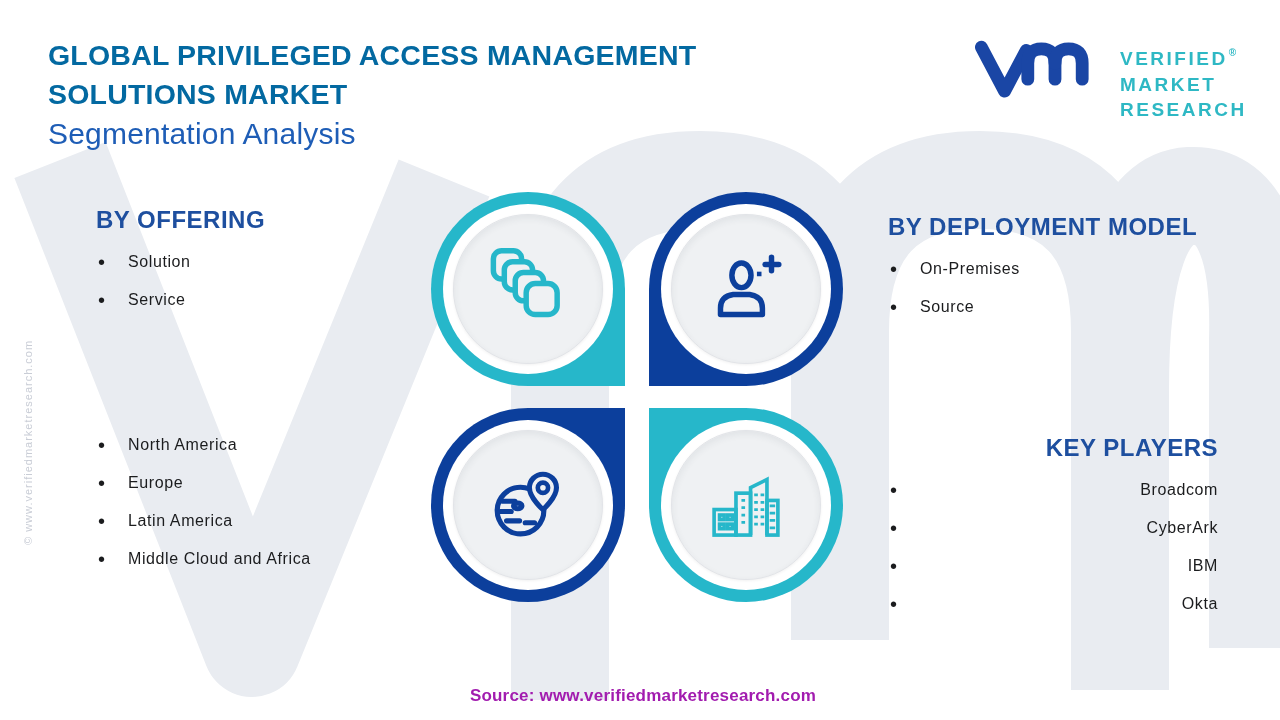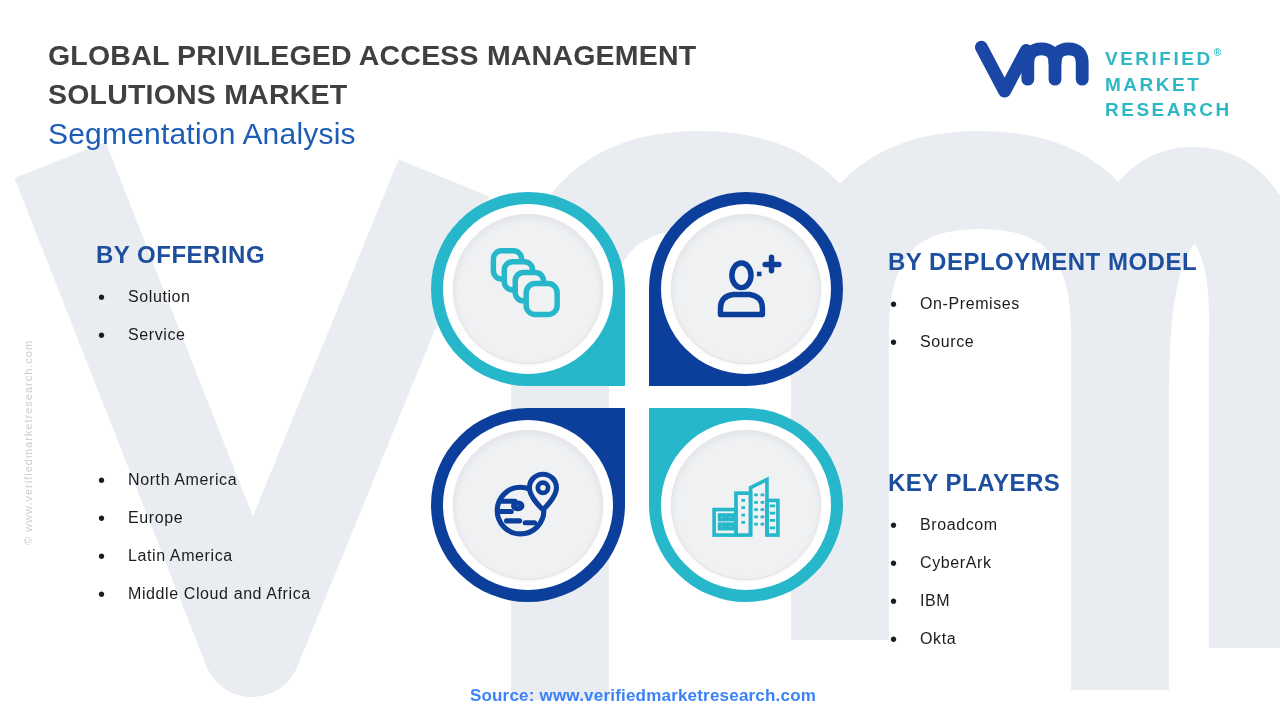--- a/index.html
+++ b/index.html
@@ -9,44 +9,44 @@
   }
   
   #wm-svg{position:absolute;left:0;top:0;z-index:0;}
   .vertical-copy{
     position:absolute;left:22px;top:545px;transform:rotate(-90deg);transform-origin:top left;
     font-size:11px;letter-spacing:1px;color:#c9cdd6;white-space:nowrap;z-index:1;
   }
   
   .title{
     position:absolute;left:48px;top:36px;z-index:2;
-    font-size:28.5px;font-weight:700;color:#404040;letter-spacing:.2px;line-height:39px;
+    font-size:28.5px;font-weight:700;color:#0369a1;letter-spacing:.2px;line-height:39px;
   }
   .subtitle{
     position:absolute;left:48px;top:117px;z-index:2;
     font-size:30px;font-weight:500;color:#1e5db6;letter-spacing:.2px;
   }
   
   .logo{position:absolute;left:965px;top:36px;z-index:2;display:flex;align-items:flex-start;}
-  .logo-text{margin-left:8px;margin-top:6px;color:#2eb8c4;font-weight:700;font-size:19px;
+  .logo-text{margin-left:23px;margin-top:6px;color:#2eb8c4;font-weight:700;font-size:19px;
     letter-spacing:2.5px;line-height:25.5px;white-space:nowrap;}
   .logo-text sup{font-size:10px;letter-spacing:0;position:relative;top:-2px;left:1px;}
   
-  .panel{position:absolute;z-index:2;margin-top:35px;}
+  .panel{position:absolute;z-index:2;}
   .panel h2{margin:0 0 15px 0;font-size:24px;font-weight:700;color:#1e4f9f;letter-spacing:.5px;}
   .panel ul{list-style:none;margin:0;padding:0;}
   .panel li{
     position:relative;padding-left:32px;margin-bottom:12px;line-height:26px;
     font-size:16px;font-weight:500;color:#1b1c1e;letter-spacing:.6px;
   }
   .panel li::before{content:"•";position:absolute;left:2px;top:0;font-size:20px;color:#1b1c1e;}
   #panel-offering{left:96px;top:206px;width:330px;}
   #panel-deployment{left:888px;top:213px;width:360px;}
   #panel-geography{left:96px;top:432px;width:360px;}
-  #panel-players{left:888px;top:434px;width:330px;}
+  #panel-players{left:888px;top:434px;width:330px;text-align:right;}
   
   .quad{position:absolute;width:194px;height:194px;z-index:1;}
   .quad.teal{background:#26b7ca;}
   .quad.blue{background:#0c3f9c;}
   .quad.sq-br{border-radius:50% 50% 0 50%;}
   .quad.sq-bl{border-radius:50% 50% 50% 0;}
   .quad.sq-tr{border-radius:50% 0 50% 50%;}
   .quad.sq-tl{border-radius:0 50% 50% 50%;}
   #quad-offering{left:431px;top:192px;}
   #quad-deployment{left:649px;top:192px;}
@@ -55,21 +55,21 @@
   .ring{position:absolute;left:12px;top:12px;width:170px;height:170px;border-radius:50%;background:#ffffff;}
   .core{
     position:absolute;left:10px;top:10px;width:148px;height:148px;border-radius:50%;
     background:#eff1f3;border:1px solid #e2e4e8;
     box-shadow:inset 0 3px 7px rgba(40,50,70,.07), 0 1px 3px rgba(0,0,0,.06);
     display:flex;align-items:center;justify-content:center;
   }
   
   .source{
     position:absolute;left:6px;right:0;top:686px;text-align:center;z-index:2;
-    font-size:17px;font-weight:600;color:#3b82f6;letter-spacing:.2px;
+    font-size:17px;font-weight:600;color:#a21caf;letter-spacing:.2px;
   }
 </style>
 </head>
 <body>
 
 <div id="stage">
 
   <svg id="wm-svg" width="1280" height="720" viewBox="0 0 1280 720">
     <g fill="none" stroke="#e9ecf1" stroke-width="98" stroke-linejoin="round">
       <path d="M60 160 L252 648 L444 178"></path>

